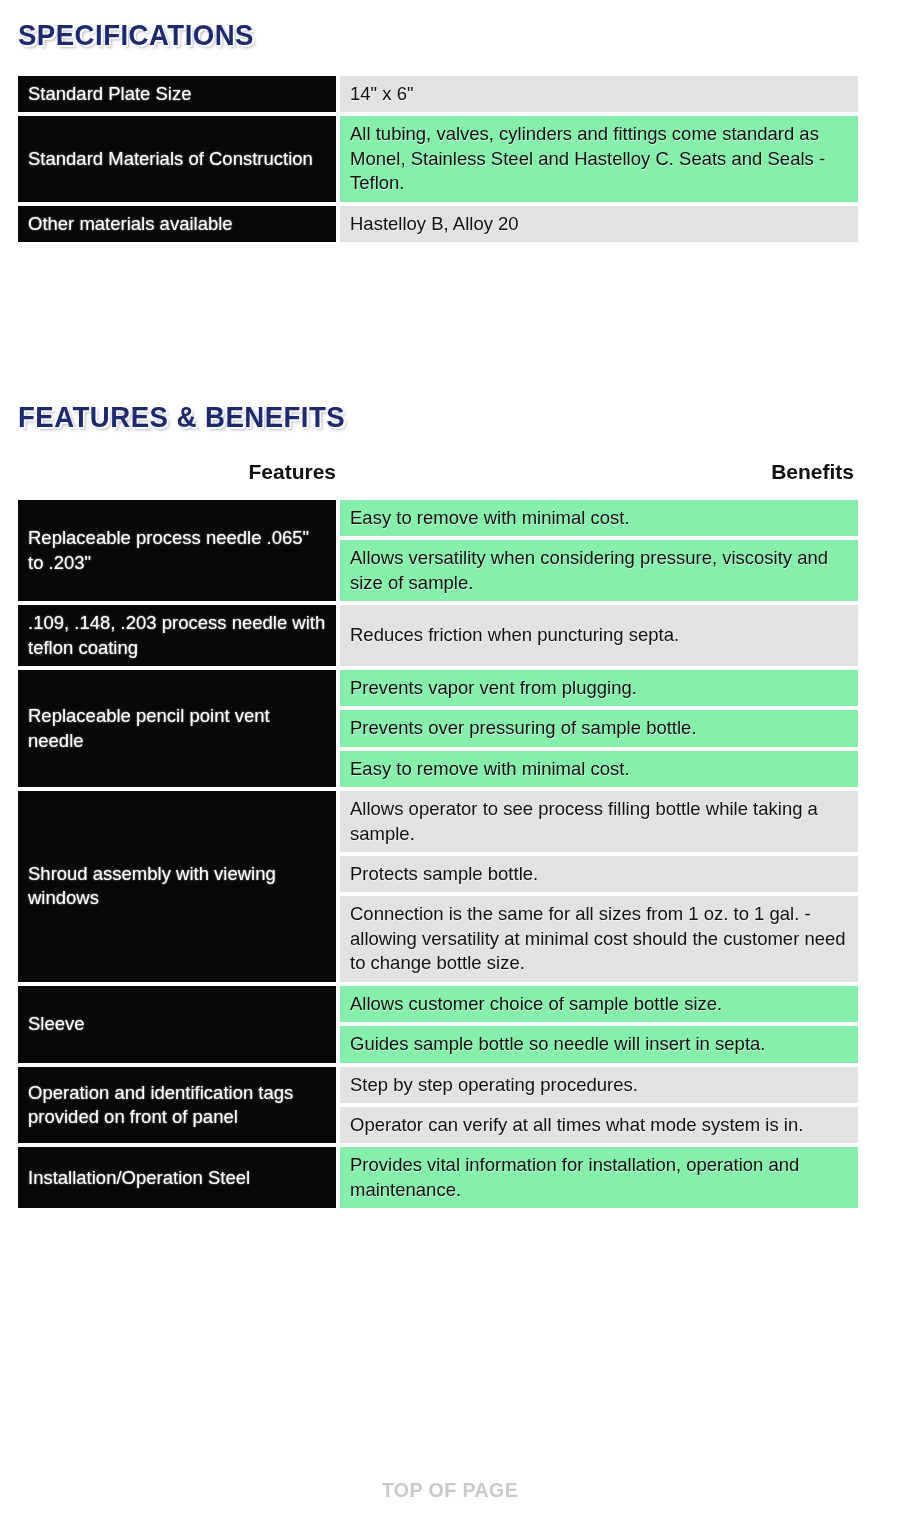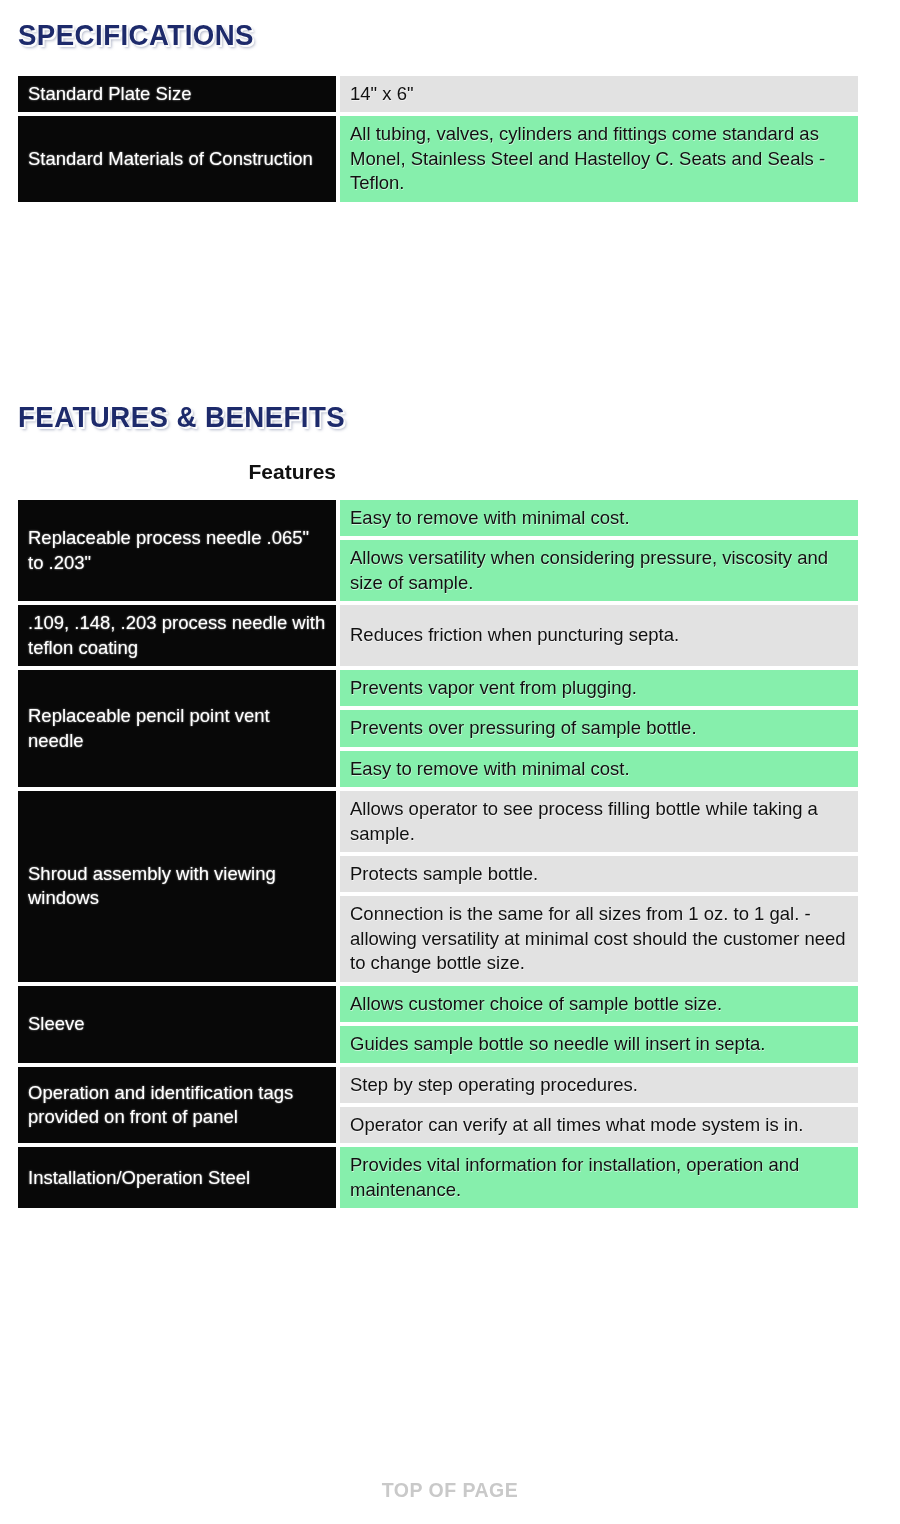--- a/index.html
+++ b/index.html
@@ -139,27 +139,32 @@
       </colgroup>
     <tbody id="spec-body">
         <tr>
           <td class="feat">Standard Plate Size</td>
           <td class="ben gray">14" x 6"</td>
         </tr>
         <tr>
           <td class="feat">Standard Materials of Construction</td>
           <td class="ben blue">All tubing, valves, cylinders and fittings come standard as Monel, Stainless Steel and Hastelloy C. Seats and Seals - Teflon.</td>
         </tr>
+        <tr>
+          <td class="feat">Other materials available</td>
+          <td class="ben gray">Hastelloy B, Alloy 20</td>
+        </tr>
       </tbody>
   </table>
 
   <div id="fb-heading" class="section-heading">FEATURES &amp; BENEFITS</div>
 
   <div id="fb-colheads">
     <div class="ch f">Features</div>
+    <div class="ch b">Benefits</div>
   </div>
 
   <table id="fb-table" class="grid">
     <colgroup>
         <col class="c1">
         <col class="c2">
       </colgroup>
     <tbody id="fb-body">
         <tr>
           <td class="feat" rowspan="2">Replaceable process needle .065" to .203"</td>

